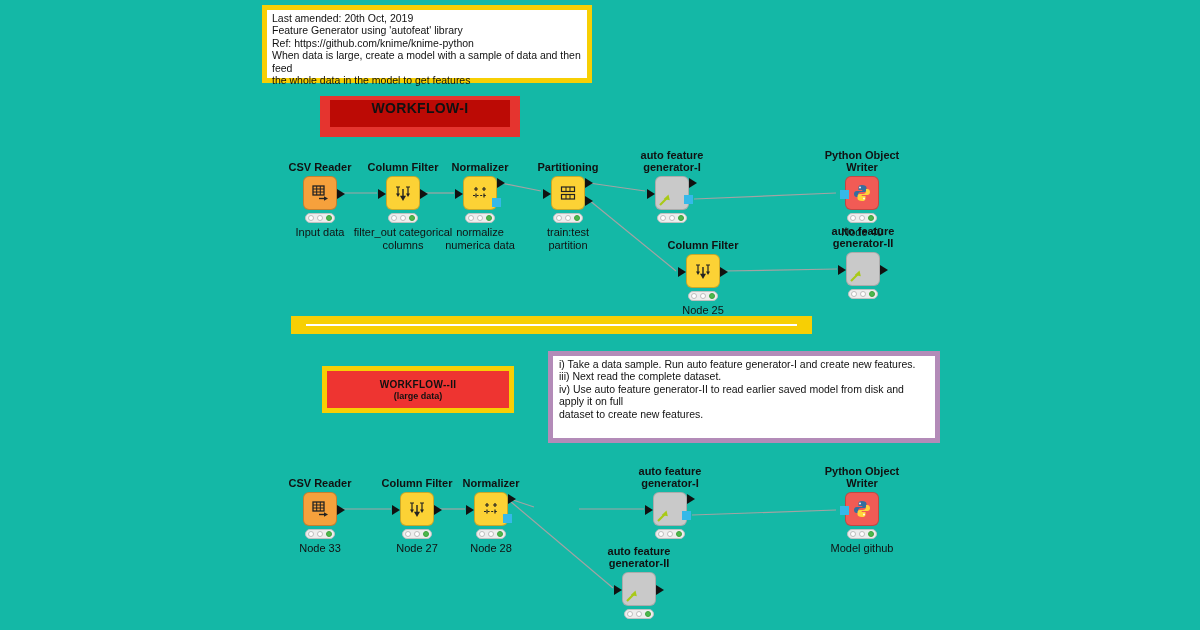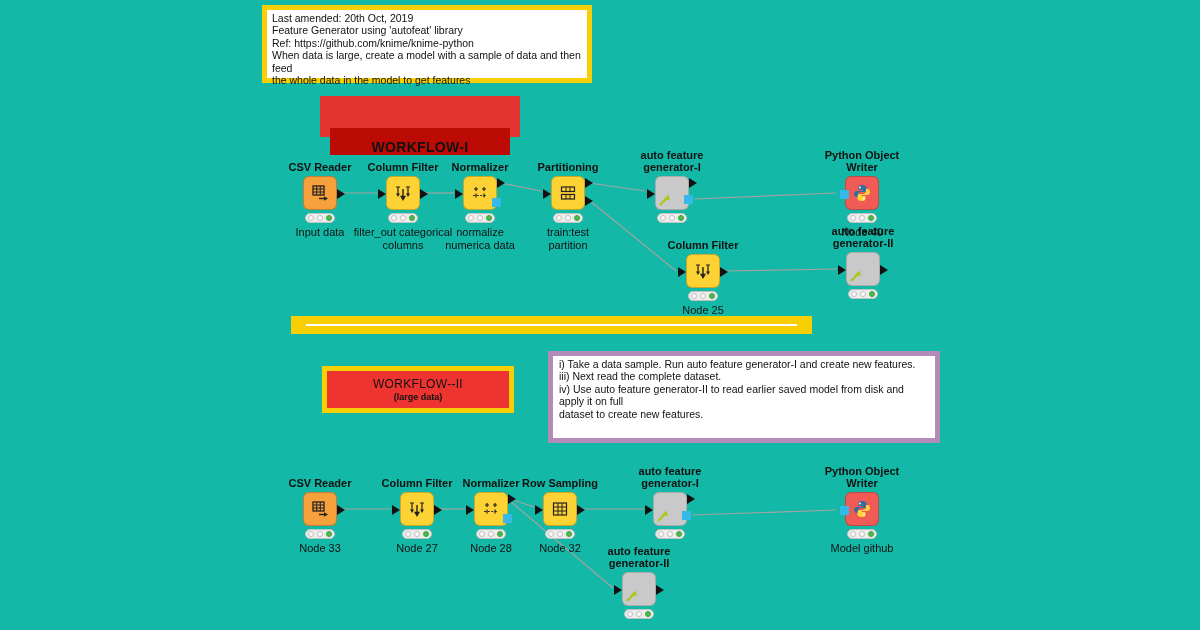--- a/index.html
+++ b/index.html
@@ -6,25 +6,25 @@
   #canvas{position:relative;width:1200px;height:630px;background:#14b8a6;overflow:hidden;}
 
   
   .note{position:absolute;background:#fff;font-size:10.5px;line-height:12.4px;box-sizing:border-box;}
   .note .nline{white-space:pre-line;}
   #top-note{left:262px;top:5px;width:330px;height:78px;border:5px solid #F7CF04;padding:2px 5px;}
   #purple-note{left:548px;top:351px;width:392px;height:92px;border:5px solid #B38BB8;padding:2px 6px;}
   #purple-note .nheading{font-weight:bold;font-size:11px;}
 
   #wf1-banner{position:absolute;left:320px;top:96px;width:200px;height:41px;background:#E5342F;box-sizing:border-box;padding:4px 10px;}
-  #wf1-banner .inner{width:100%;height:27px;background:#BC0A05;display:flex;align-items:flex-end;justify-content:center;margin-top:28px;}
+  #wf1-banner .inner{width:100%;height:27px;background:#BC0A05;display:flex;align-items:flex-start;justify-content:center;}
   #wf1-banner .btitle{font-weight:bold;font-size:14px;letter-spacing:.3px;}
 
   #wf2-banner{position:absolute;left:322px;top:366px;width:192px;height:47px;background:#EE3431;border:5px solid #F7CF04;box-sizing:border-box;display:flex;flex-direction:column;align-items:center;justify-content:center;}
-  #wf2-banner .btitle{font-weight:normal;font-size:12px;letter-spacing:.3px;}
+  #wf2-banner .btitle{font-weight:bold;font-size:10px;letter-spacing:.3px;}
   #wf2-banner .bsub{font-weight:bold;font-size:9px;margin-top:1px;}
 
   #separator{position:absolute;left:291px;top:316px;width:521px;height:18px;background:#F7CF04;}
   #separator .wline{position:absolute;left:15px;right:15px;top:8px;height:2px;background:#fff;}
 
   
   .node{position:absolute;width:90px;display:flex;flex-direction:column;align-items:center;justify-content:flex-end;}
   .ntitle{height:28px;display:flex;align-items:flex-end;justify-content:center;text-align:center;
           font-weight:bold;font-size:11px;line-height:12px;white-space:pre-line;margin-bottom:3px;}
   .sq{position:relative;width:34px;height:34px;border-radius:6px;box-sizing:border-box;
@@ -333,40 +333,20 @@
       <span class="cyanport nr"></span>
     </div>
     <div class="traffic">
       <span class="dot"></span>
         <span class="dot"></span>
         <span class="dot green"></span>
     </div>
     <div class="nlabel">Node 28</div>
   </div>
 
-  <div class="node" style="left:515px;top:461px;">
-    <div class="ntitle">Row Sampling</div>
-    <div class="sq yellow">
-      <svg width="20" height="20" viewBox="0 0 20 20" stroke="#222" fill="none">
-        <rect x="3.5" y="4" width="13" height="12" stroke-width="1.2"></rect>
-        <line x1="3.5" y1="8" x2="16.5" y2="8"></line>
-          <line x1="3.5" y1="12" x2="16.5" y2="12"></line>
-        <line x1="8" y1="4" x2="8" y2="16"></line>
-          <line x1="12" y1="4" x2="12" y2="16"></line>
-      </svg>
-      <span class="port in"></span>
-      <span class="port out"></span>
-    </div>
-    <div class="traffic">
-      <span class="dot"></span>
-        <span class="dot"></span>
-        <span class="dot green"></span>
-    </div>
-    <div class="nlabel">Node 32</div>
-  </div>
 
   <div class="node" style="left:625px;top:461px;">
     <div class="ntitle">auto feature
 generator-I</div>
     <div class="sq gray">
       <svg class="genarrow" width="14" height="14" viewBox="0 0 14 14">
         <line x1="2" y1="12" x2="8.5" y2="5.5" stroke="#A8C916" stroke-width="2.2"></line>
         <polygon points="10.5,1.5 11.8,7.2 5.8,6 " fill="#A8C916"></polygon>
       </svg>
       <span class="port in"></span>

